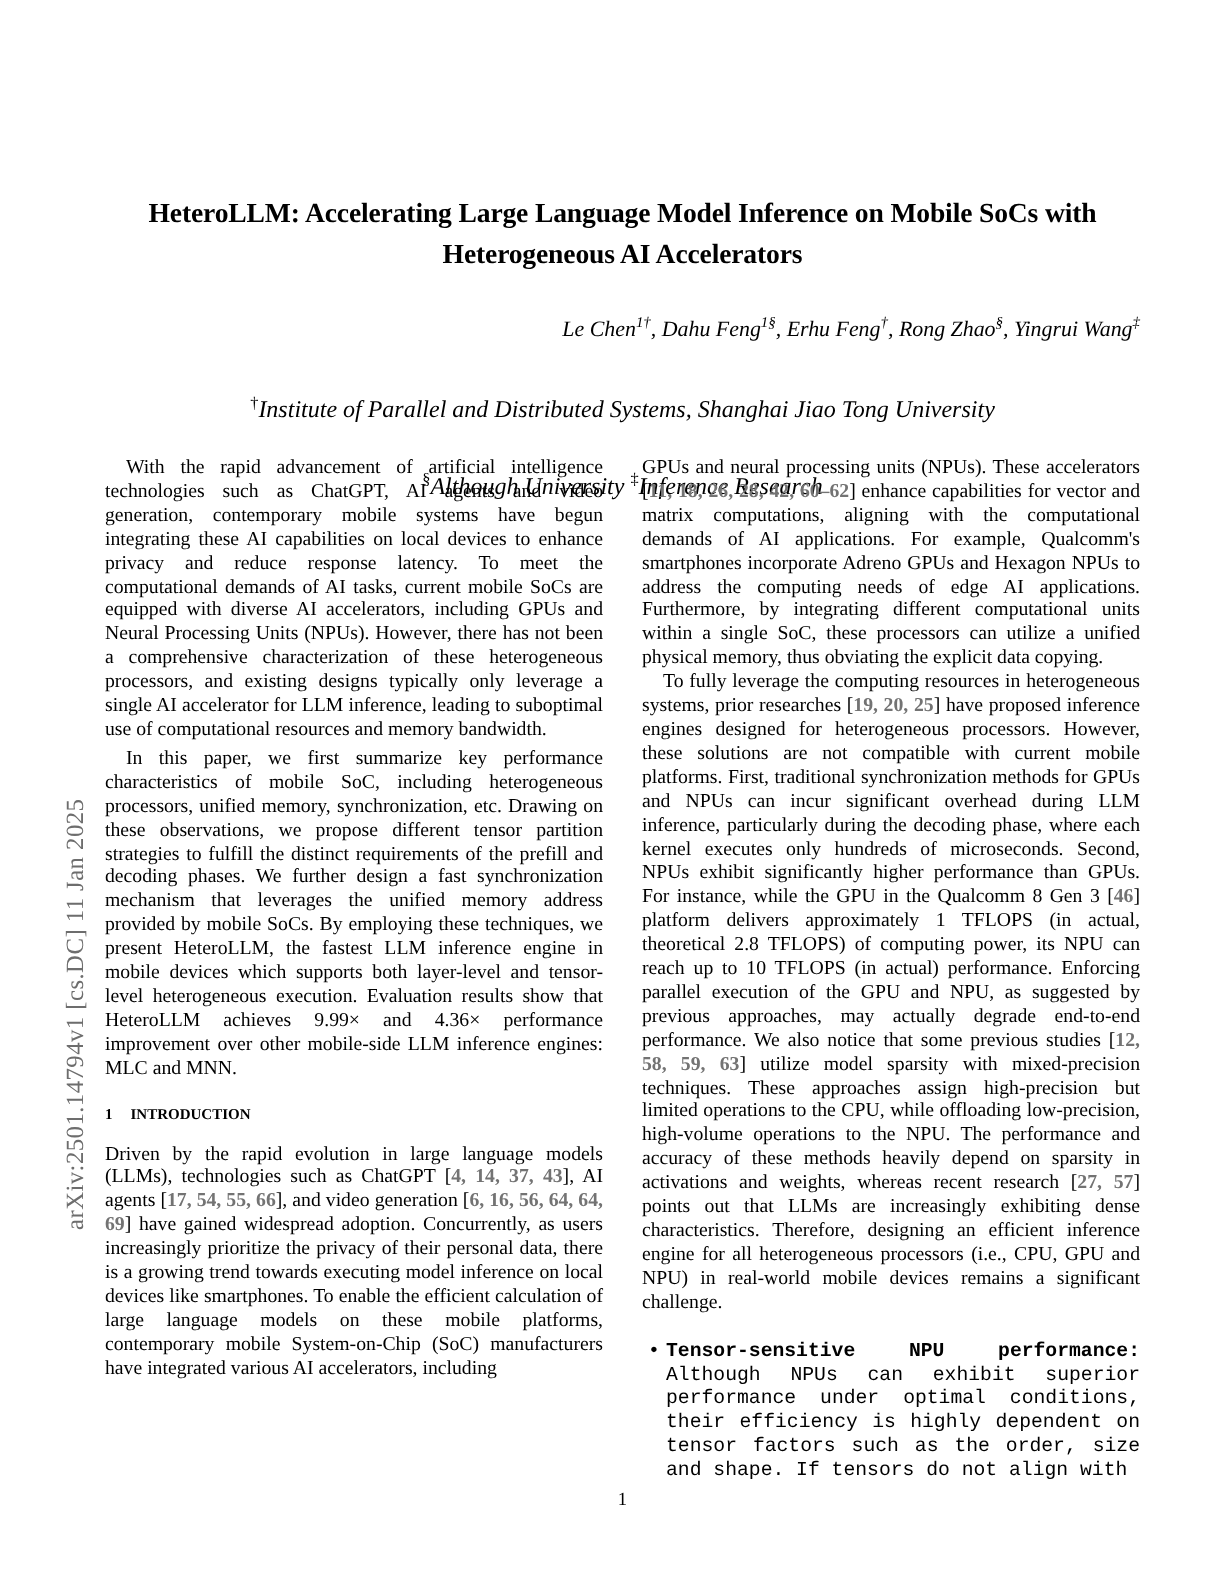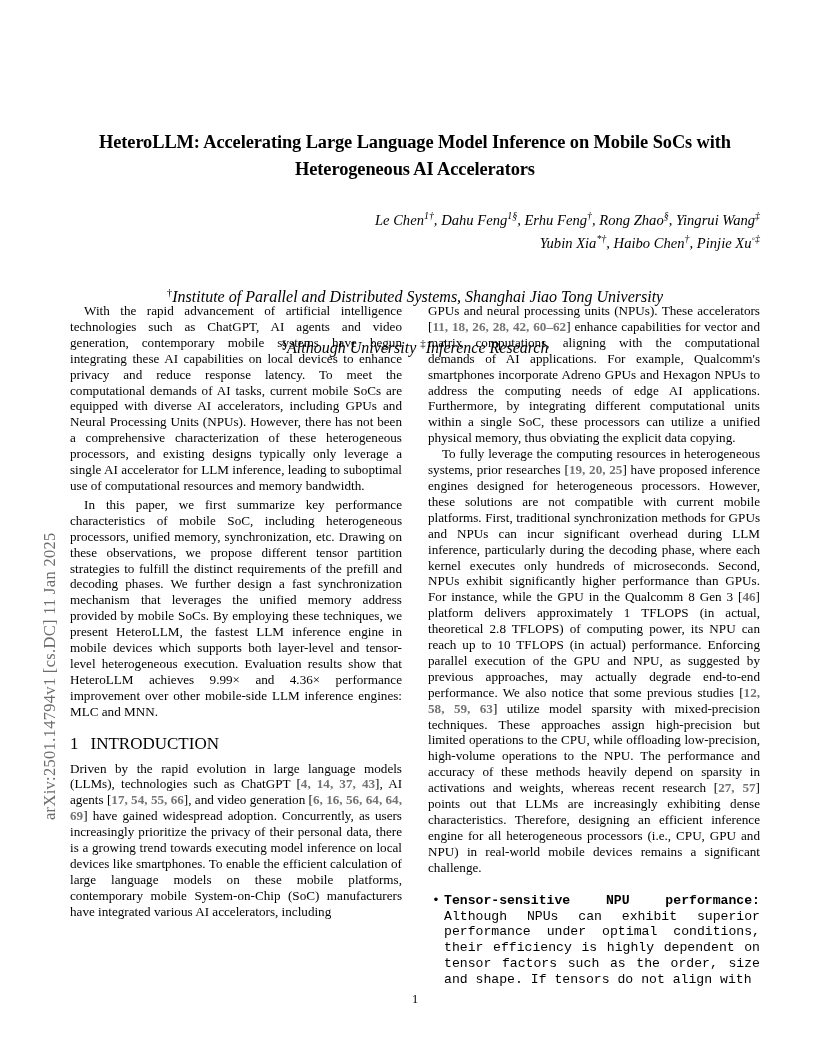--- a/index.html
+++ b/index.html
@@ -116,22 +116,22 @@
     line-height: 15.9px;
     text-align: justify;
     text-justify: inter-word;
     -webkit-hyphens: none;
     hyphens: none;
   }
   p.body.indent { text-indent: 14px; }
 
   h2.section-head {
     margin: 14px 0 7px 0;
-    font-size: 17px;
-    font-weight: normal;
+    font-size: 10px;
+    font-weight: bold;
     line-height: 20px;
   }
   h2.section-head .num { margin-right: 12px; }
 
   .cite { color: #737373; font-weight: bold; }
 
   
   ul.bullets {
     margin: 17px 0 0 0;
     padding: 0 0 0 16px;
@@ -177,25 +177,20 @@
   </div>
 
   <div class="authors-block">
     <div class="author-line">
       <span>Le Chen</span><sup>1†</sup>,
       <span>Dahu Feng</span><sup>1§</sup>,
       <span>Erhu Feng</span><sup>†</sup>,
       <span>Rong Zhao</span><sup>§</sup>,
       <span>Yingrui Wang</span><sup>‡</sup>
     </div>
-    <div class="author-line">
-      <span>Yubin Xia</span><sup>*†</sup>,
-      <span>Haibo Chen</span><sup>†</sup>,
-      <span>Pinjie Xu</span><sup>◦‡</sup>
-    </div>
     <div class="affil-line">
       <sup>†</sup><span>Institute of Parallel and Distributed Systems, Shanghai Jiao Tong University</span>
     </div>
     <div class="affil-line">
       <sup>§</sup><span>Although University </span><sup>‡</sup><span>Inference Research</span>
     </div>
   </div>
 
   <div class="columns">
 

